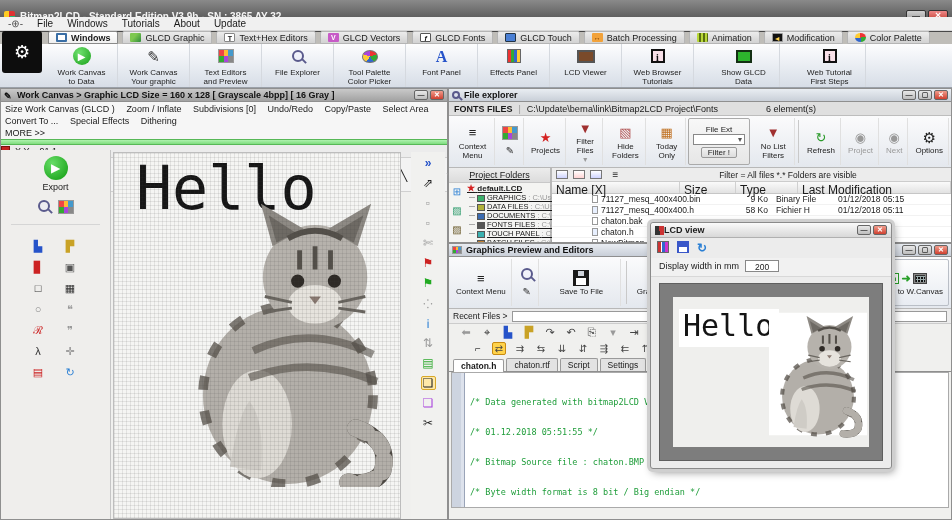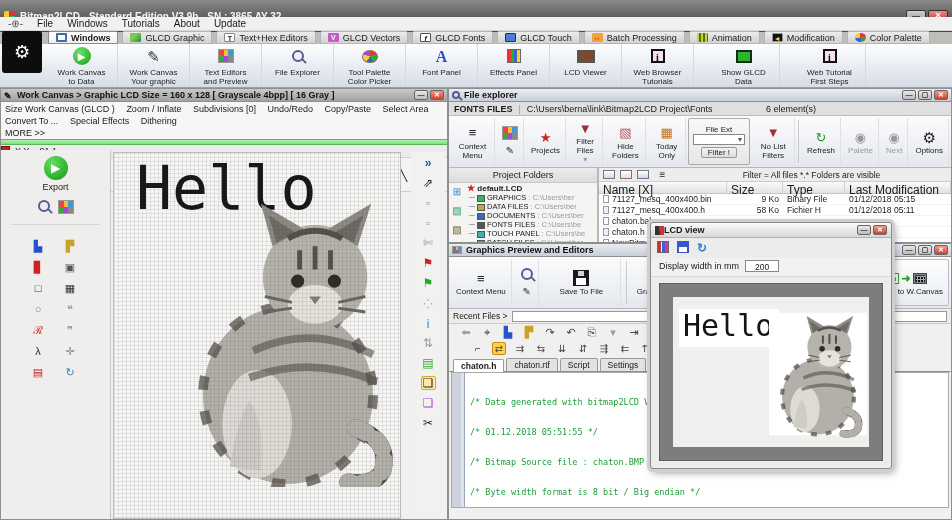--- a/index.html
+++ b/index.html
@@ -130,40 +130,40 @@
     display:flex; align-items:stretch; padding:2px 2px; gap:2px; }
   .febtn { display:flex; flex-direction:column; align-items:center; justify-content:center; font-size:8px;
     line-height:9px; padding:1px 5px; text-align:center; color:#222; border-right:1px solid #e0e0e0; }
   .febtn .fico { height:18px; display:flex; align-items:center; justify-content:center; font-size:13px; }
   .fe-ext { border:1px solid #aaa; background:linear-gradient(#f8f8f8,#e6e6e6); border-radius:2px; padding:1px 4px; }
   .fe-select { width:52px; height:11px; border:1px solid #888; background:#fff; font-size:8px; display:flex; align-items:center; justify-content:flex-end; padding:0 2px; color:#555; }
   .fe-filterbtn { margin-top:2px; border:1px solid #999; background:linear-gradient(#f2f2f2,#ddd); font-size:8px; padding:0 6px; border-radius:2px; }
   .dim { color:#999; }
 
   .fe-body { display:flex; height:89px; }
-  .fe-folders { width:150px; border-right:2px solid #b8b8b8; background:#f4f4f2; position:relative; }
+  .fe-folders { width:103px; border-right:2px solid #b8b8b8; background:#f4f4f2; position:relative;text-decoration:underline; }
   .fe-folders-h { text-align:center; font-size:9px; padding:2px 0; background:linear-gradient(#ececec,#dcdcdc); border-bottom:1px solid #c8c8c8; }
   .fe-fstrip { position:absolute; left:0; top:16px; bottom:0; width:16px; display:flex; flex-direction:column; gap:8px; align-items:center; padding-top:2px; font-size:10px; }
   .tree { margin-left:18px; margin-top:1px; font-size:7.5px; line-height:9px; white-space:nowrap; }
   .tree-root { font-size:8px; font-weight:bold; }
   .tree-item { padding-left:10px; position:relative; }
   .tree-item::before { content:""; position:absolute; left:2px; top:4px; width:6px; height:1px; background:#aaa; }
   .tico { display:inline-block; width:8px; height:7px; margin-right:2px; border:1px solid #555; vertical-align:middle; }
   .star { color:#d42222; font-size:9px; }
 
   .fe-list { flex:1; background:#fff; position:relative; font-size:8.5px; }
   .fe-list-top { height:14px; background:#ececec; border-bottom:1px solid #ccc; display:flex; align-items:center; gap:5px; padding:0 4px; }
   .fl-ico { width:12px; height:9px; border:1px solid #777; background:linear-gradient(#fff,#cfd4ff); }
   .fe-filtertext { flex:1; text-align:center; font-size:8.5px; }
   .fe-cols { height:12px; display:flex; background:linear-gradient(#fafafa,#e2e2e2); border-bottom:1px solid #c6c6c6; font-size:12px; }
   .fe-cols div { border-right:1px solid #d0d0d0; padding:1px 4px; }
   .col-name{ width:128px; } .col-size{ width:56px; } .col-type{ width:62px; } .col-mod{ flex:1; }
   .fe-row { height:11px; display:flex; align-items:center; border-bottom:1px solid #f2f2f2; }
   .fe-row .c { padding:0 4px; white-space:nowrap; overflow:hidden; }
-  .fe-row .c1 { width:128px; } .fe-row .c2 { width:56px; text-align:right; } .fe-row .c3 { width:62px; } .fe-row .c4 { flex:1; }
+  .fe-row .c1 { width:128px;margin-left:36px; } .fe-row .c2 { width:56px; text-align:right; } .fe-row .c3 { width:62px; } .fe-row .c4 { flex:1; }
   .doc-ico { display:inline-block; width:6px; height:8px; border:1px solid #999; background:#fff; margin-right:3px; vertical-align:-1px; }
 
   
   #graphics-panel { left:448px; top:243px; width:504px; height:277px; z-index:10; overflow:hidden; background:#f0f0ee; }
   .gp-title { background:linear-gradient(#e9edf2,#c9cfd8); }
   .gp-toolbar { height:52px; background:linear-gradient(#fbfbfc,#e4e8ee); border-bottom:1px solid #b8b8b8;
     display:flex; align-items:stretch; padding:2px; gap:4px; }
   .gp-right { margin-left:auto; border:1px solid #b9bec6; border-radius:2px; background:linear-gradient(#fdfdfd,#e8ecf2); }
   .ico-floppy { width:16px; height:16px; background:#1a1a1a; position:relative; }
   .ico-floppy::after { content:""; position:absolute; left:3px; bottom:1px; width:10px; height:7px; background:#fff; }
@@ -503,21 +503,21 @@
     <span>File explorer</span>
     <span class="pctrl">
       <span class="pc-btn">—</span>
       <span class="pc-btn">▢</span>
       <span class="pc-btn pc-close">✕</span>
     </span>
   </div>
   <div class="fe-address">
     <b>FONTS FILES</b>
     <span class="dim">|</span>
-    <span>C:\Users\berna\link\Bitmap2LCD Project\Fonts</span>
+    <span>C:\Update\berna\link\Bitmap2LCD Project\Fonts</span>
     <span class="fe-count">6 element(s)</span>
   </div>
   <div class="fe-toolbar">
     <div class="febtn">
         <span class="fico">≡</span>
         <span>Context
 Menu</span>
       </div>
     <div class="febtn">
         <span class="fico">
@@ -554,21 +554,21 @@
         <span>No List
 Filters</span>
       </div>
     <div class="sep"></div>
     <div class="febtn">
         <span class="fico" style="color:#2a9a2a">↻</span>
         <span>Refresh</span>
       </div>
     <div class="febtn dim">
         <span class="fico dim">◉</span>
-        <span>Palette</span>
+        <span>Project</span>
       </div>
     <div class="febtn dim">
         <span class="fico dim">◉</span>
         <span>Next</span>
       </div>
     <div class="febtn">
         <span class="fico" style="font-size:15px">⚙</span>
         <span>Options</span>
       </div>
   </div>

